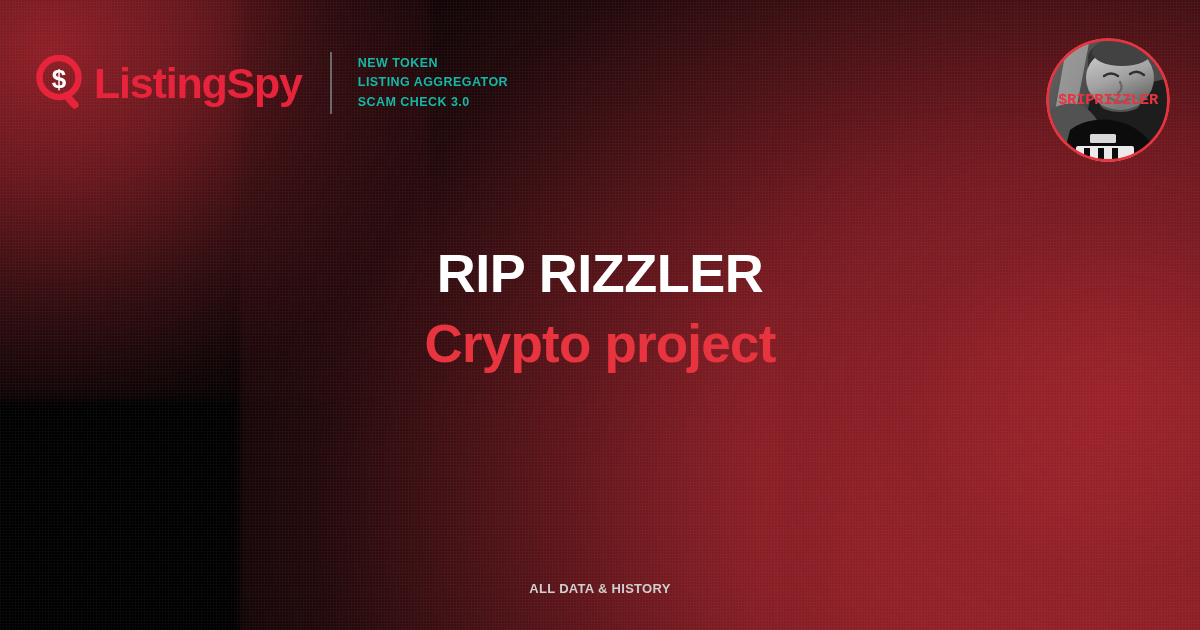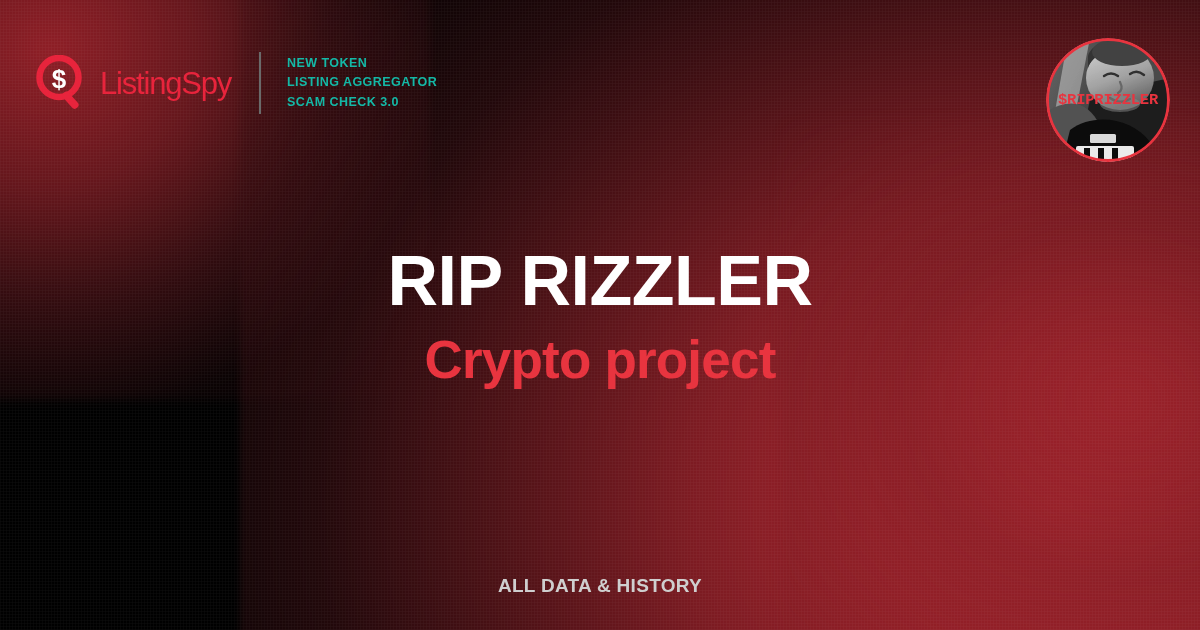--- a/index.html
+++ b/index.html
@@ -71,25 +71,25 @@
   .header {
     position:absolute;
     left:36px; top:52px;
     display:flex; align-items:center;
     z-index:5;
   }
 
   .logo-mark { width:52px; height:56px; flex:0 0 auto; }
 
   .logo-word {
-    font-size:31px;
-    font-weight:400;
+    font-size:43px;
+    font-weight:700;
     letter-spacing:-1.2px;
     line-height:1;
-    margin-left:12px;
+    margin-left:6px;
     white-space:nowrap;
   }
 
   .divider {
     width:2px; height:62px;
     background:#6a6a6a;
     margin:0 26px 0 28px;
     flex:0 0 auto;
   }
 
@@ -147,21 +147,21 @@
   .center {
     position:absolute;
     left:0; right:0;
     top:246px;
     text-align:center;
     z-index:5;
   }
 
   .title {
     color:#ffffff;
-    font-size:70px;
+    font-size:54px;
     font-weight:700;
     letter-spacing:-0.5px;
     line-height:1.02;
     text-transform:uppercase;
     white-space:nowrap;
   }
 
   .subtitle {
     color:#e8343f;
     font-size:53px;
@@ -175,21 +175,21 @@
   
   .footer {
     position:absolute;
     left:0; right:0;
     bottom:33px;
     text-align:center;
     z-index:5;
   }
   .footer-text {
     color:#cfcfcf;
-    font-size:19px;
+    font-size:13px;
     font-weight:700;
     letter-spacing:0.3px;
     text-transform:uppercase;
   }
 </style>
 </head>
 <body>
 
 <div class="canvas">
 

